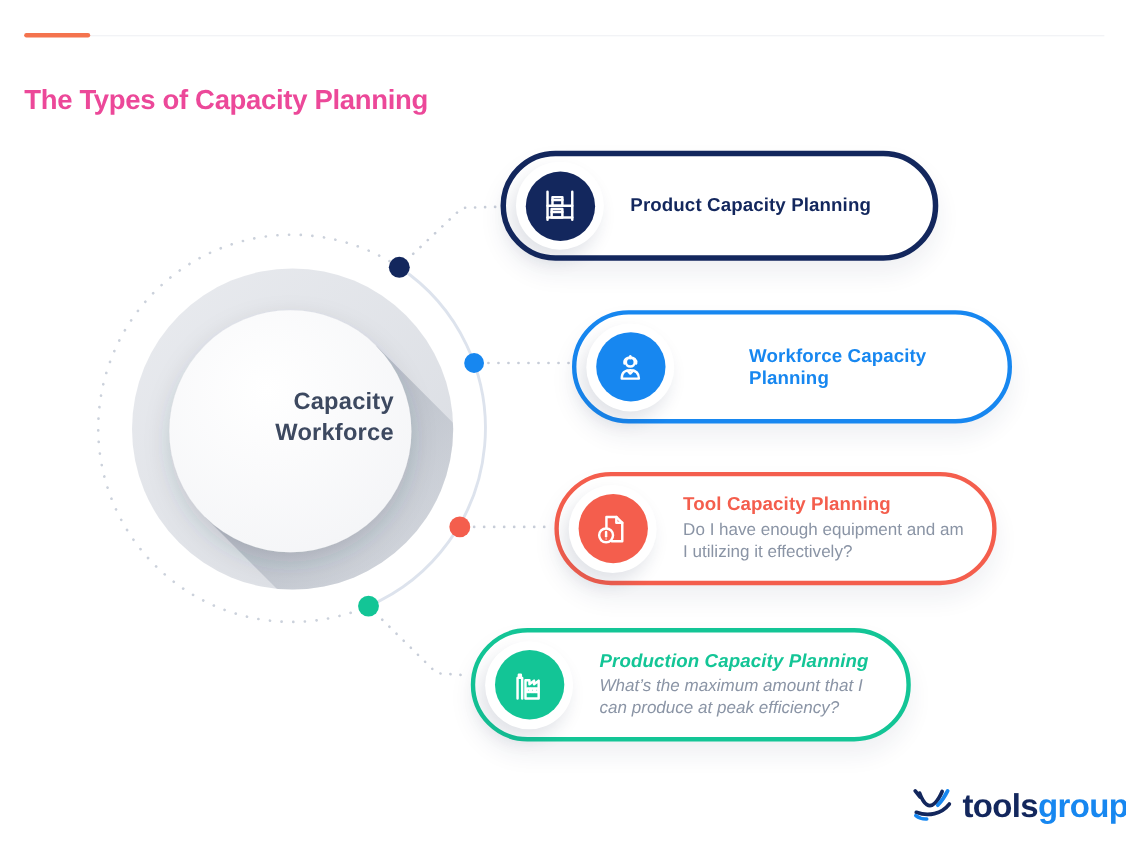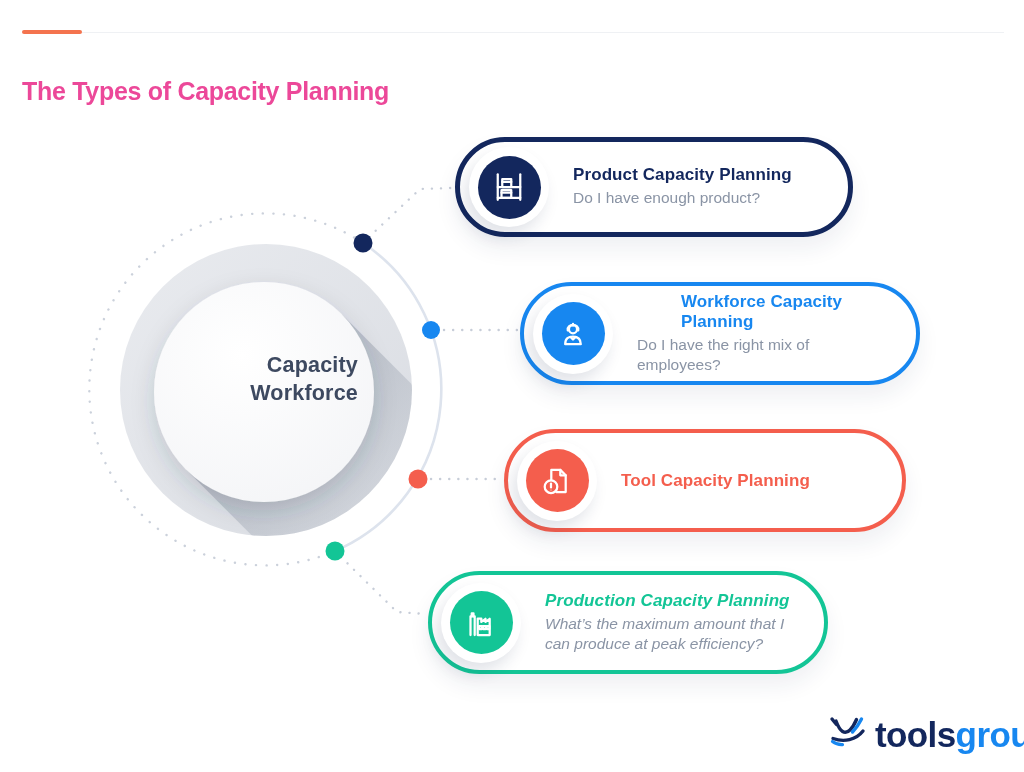--- a/index.html
+++ b/index.html
@@ -42,21 +42,21 @@
   .c3 .icon-circle{background:#f45e4d;}
   .c4 .icon-circle{background:#13c596;}
   .card-title{font-size:17px; font-weight:700; letter-spacing:0.1px;}
   .c1 .card-title{color:#13275d;}
   .c2 .card-title{color:#1787f0;margin-left:44px;}
   .c3 .card-title{color:#f45e4d;}
   .c4 .card-title{color:#13c596;}
   .card-desc{font-size:15.5px; color:#8a94a5; line-height:1.3; margin-top:3px; max-width:256px;}
   
   .logo{position:absolute; left:826px; top:712px; display:flex; align-items:center; gap:5px;}
-  .logo-word{font-size:35px; font-weight:700; letter-spacing:-0.6px; line-height:1; padding-bottom:4px;}
+  .logo-word{font-size:30px; font-weight:700; letter-spacing:-0.6px; line-height:1; padding-bottom:4px;}
   .logo-primary{color:#13275d;}
   .logo-secondary{color:#1787f0;}
 </style>
 </head>
 <body>
 
 <div id="canvas">
 
   <div class="header-rule"></div>
   <div class="accent-dash"></div>
@@ -122,56 +122,55 @@
             <path d="M4.5 19.2 H19.5"></path>
           <rect x="7.5" y="6.8" width="6" height="5.2"></rect>
             <path d="M7.5 8.6 H13.5"></path>
           <rect x="7" y="14" width="6.5" height="5.2"></rect>
             <path d="M7 15.8 H13.5"></path>
         </svg>
       </div>
     </div>
     <div class="card-text">
       <div class="card-title">Product Capacity Planning</div>
-      <div class="card-desc">Do I have enough product?</div>
     </div>
   </div>
 
   <div class="card c2">
     <div class="icon-outer">
       <div class="icon-circle">
         <svg width="36" height="36" viewBox="0 0 24 24" fill="none" stroke="#ffffff" stroke-width="1.5" stroke-linecap="round" stroke-linejoin="round">
           <circle cx="12" cy="8.8" r="2.7"></circle>
           <path d="M8.5 9.6 C7.6 4.7 16.4 4.7 15.5 9.6"></path>
           <path d="M12 5.2 V6.4"></path>
           <path d="M6.8 18.8 C6.8 14.7 9 13.7 12 13.7 C15 13.7 17.2 14.7 17.2 18.8 Z"></path>
           <path d="M10.3 14 L12 15.7 L13.7 14"></path>
         </svg>
       </div>
     </div>
     <div class="card-text">
       <div class="card-title">Workforce Capacity Planning</div>
-      <div class="card-desc">Do I have the right mix of employees?</div>
     </div>
   </div>
 
   <div class="card c3">
     <div class="icon-outer">
       <div class="icon-circle">
         <svg width="36" height="36" viewBox="0 0 24 24" fill="none" stroke="#ffffff" stroke-width="1.5" stroke-linecap="round" stroke-linejoin="round">
           <path d="M8.2 12 V4.6 H14.2 L17.8 8.2 V19.4 H11.5"></path>
           <path d="M14.2 4.6 V8.2 H17.8"></path>
           <circle cx="8" cy="15.8" r="4.2" fill="#f45e4d"></circle>
           <path d="M8 13.7 V16.3"></path>
           <circle cx="8" cy="18" r="0.4" fill="#ffffff" stroke="none"></circle>
         </svg>
       </div>
     </div>
     <div class="card-text">
       <div class="card-title">Tool Capacity Planning</div>
+      <div class="card-desc">Do I have enough equipment and am I utilizing it effectively?</div>
     </div>
   </div>
 
   <div class="card c4">
     <div class="icon-outer">
       <div class="icon-circle">
         <svg width="36" height="36" viewBox="0 0 24 24" fill="none" stroke="#ffffff" stroke-width="1.5" stroke-linecap="round" stroke-linejoin="round">
           <path d="M5 20 V7.5 H7.8 V20"></path>
           <path d="M5.8 7.5 V5.6 H7 V7.5"></path>
           <path d="M9.8 20 V9 H12.2 V11.3 L15 9.2 V11.3 L17.8 9.2 V20 Z"></path>

